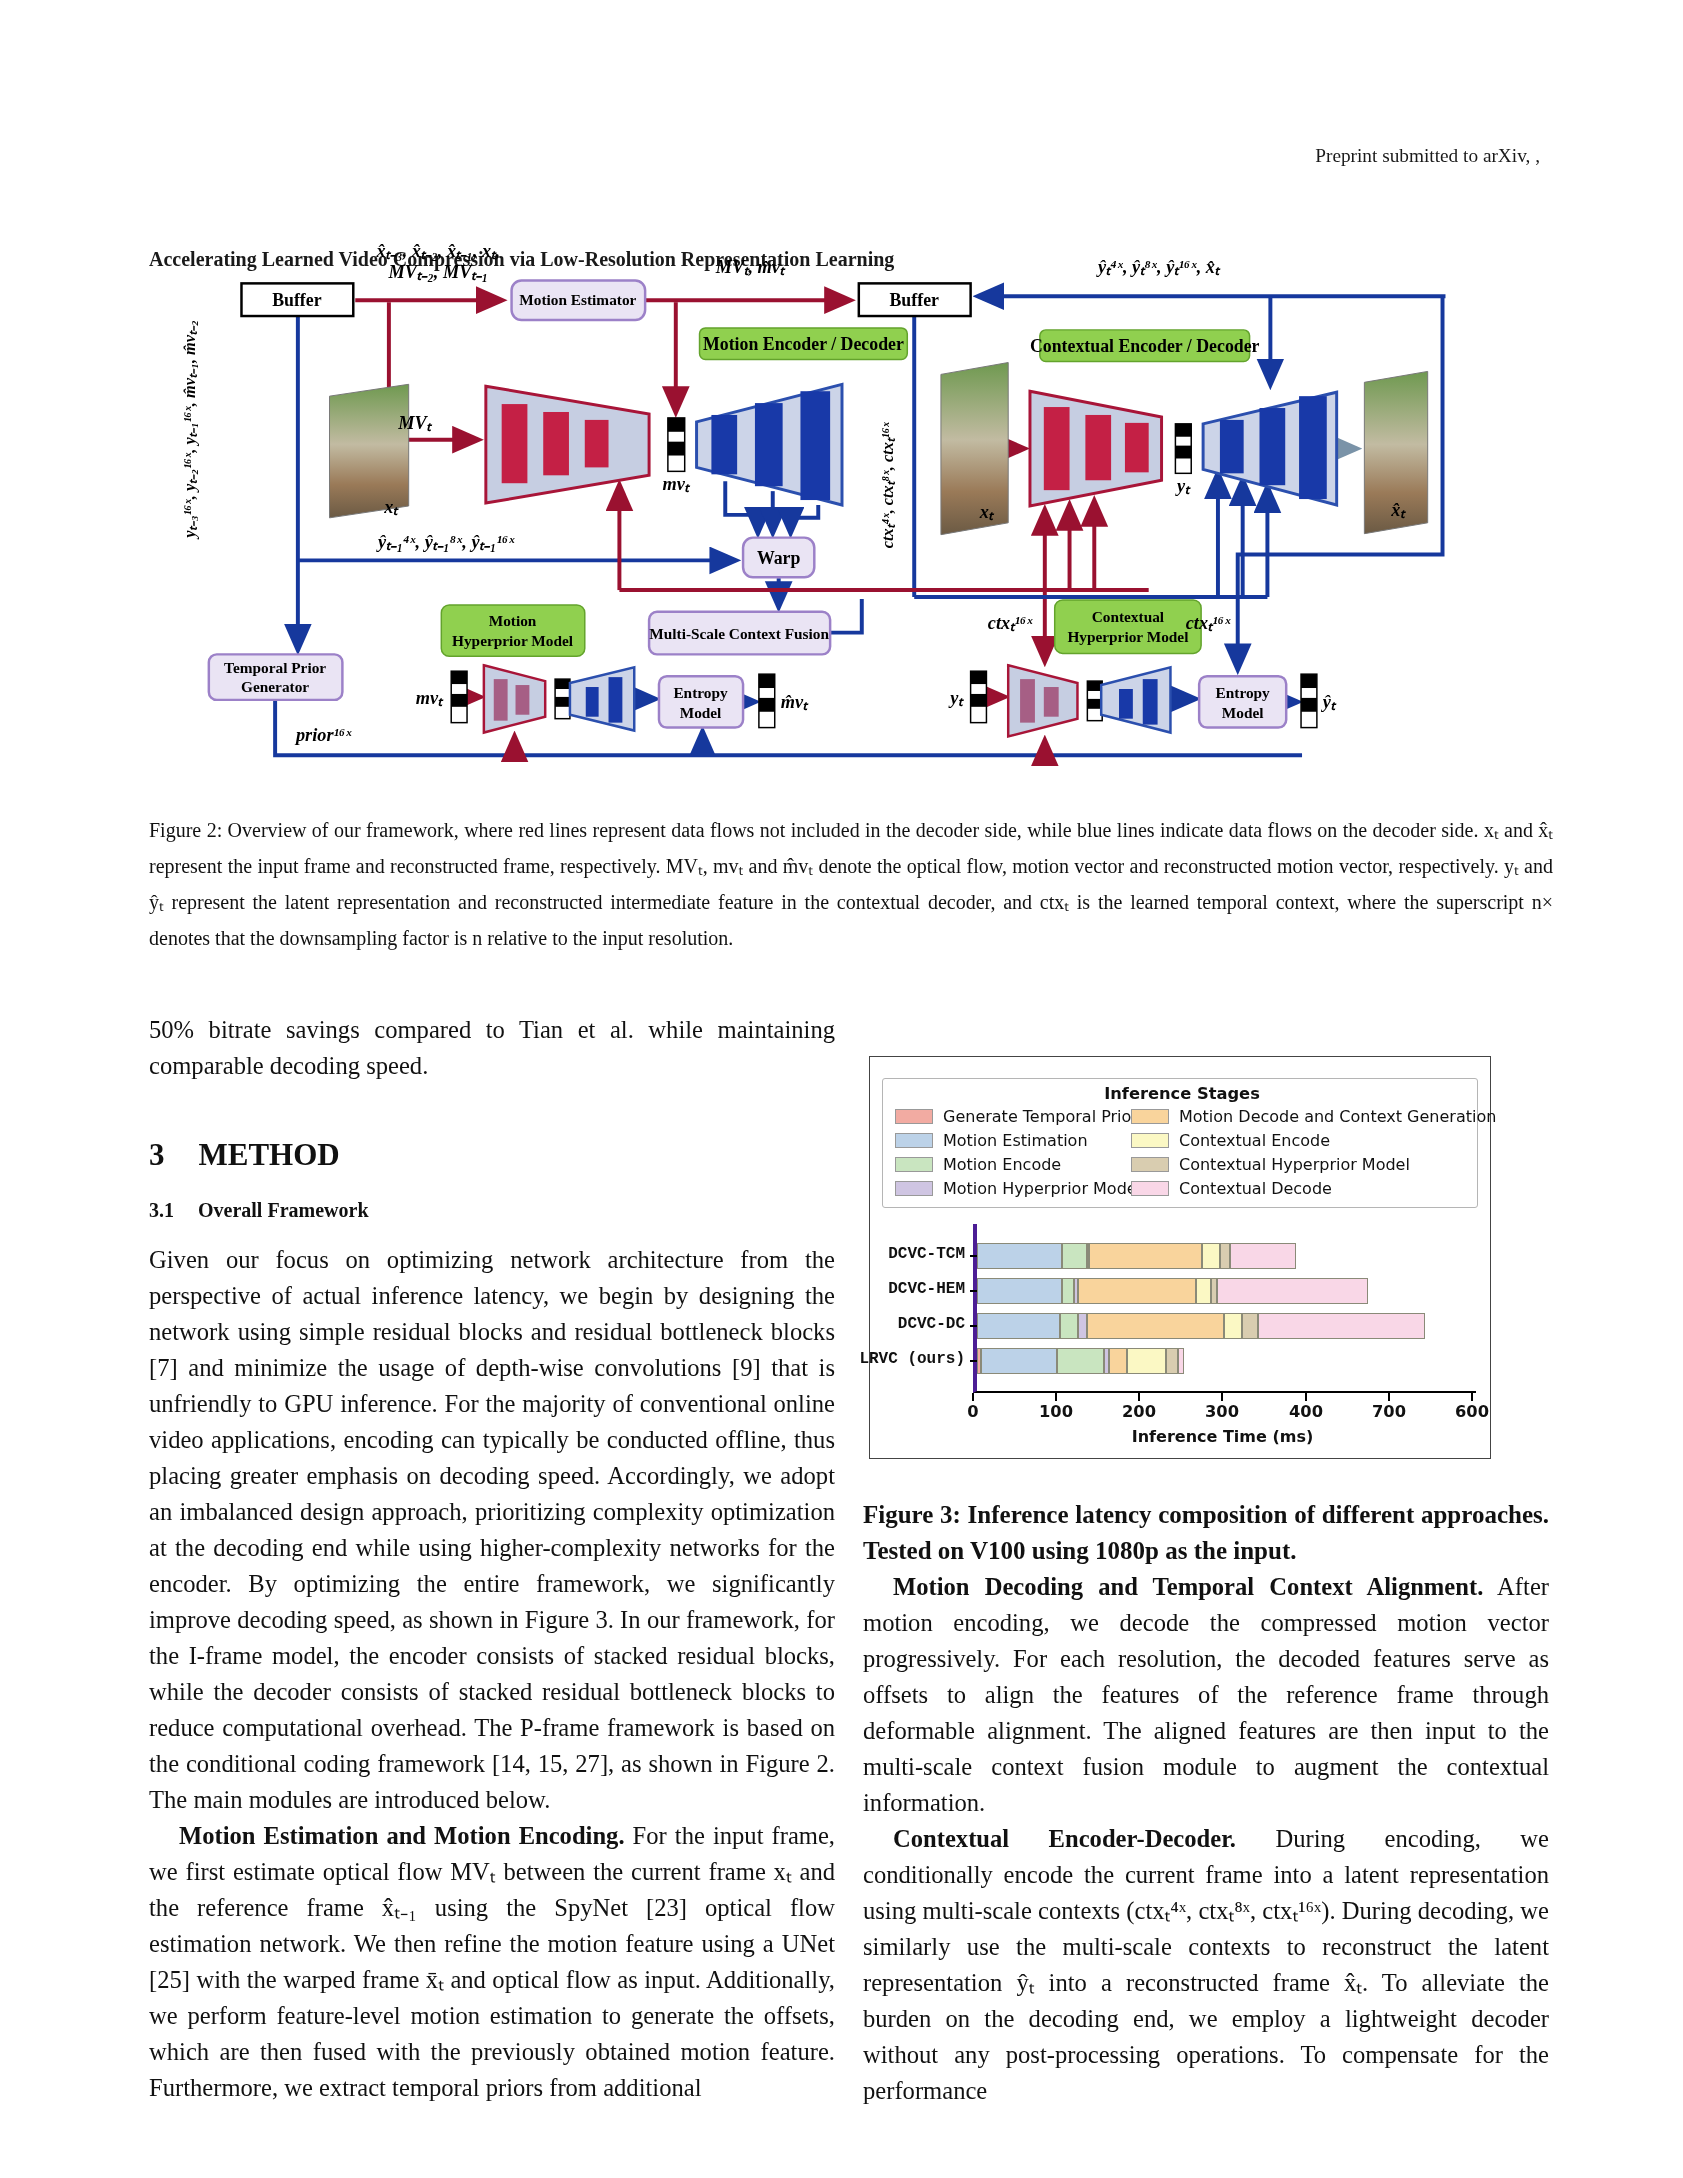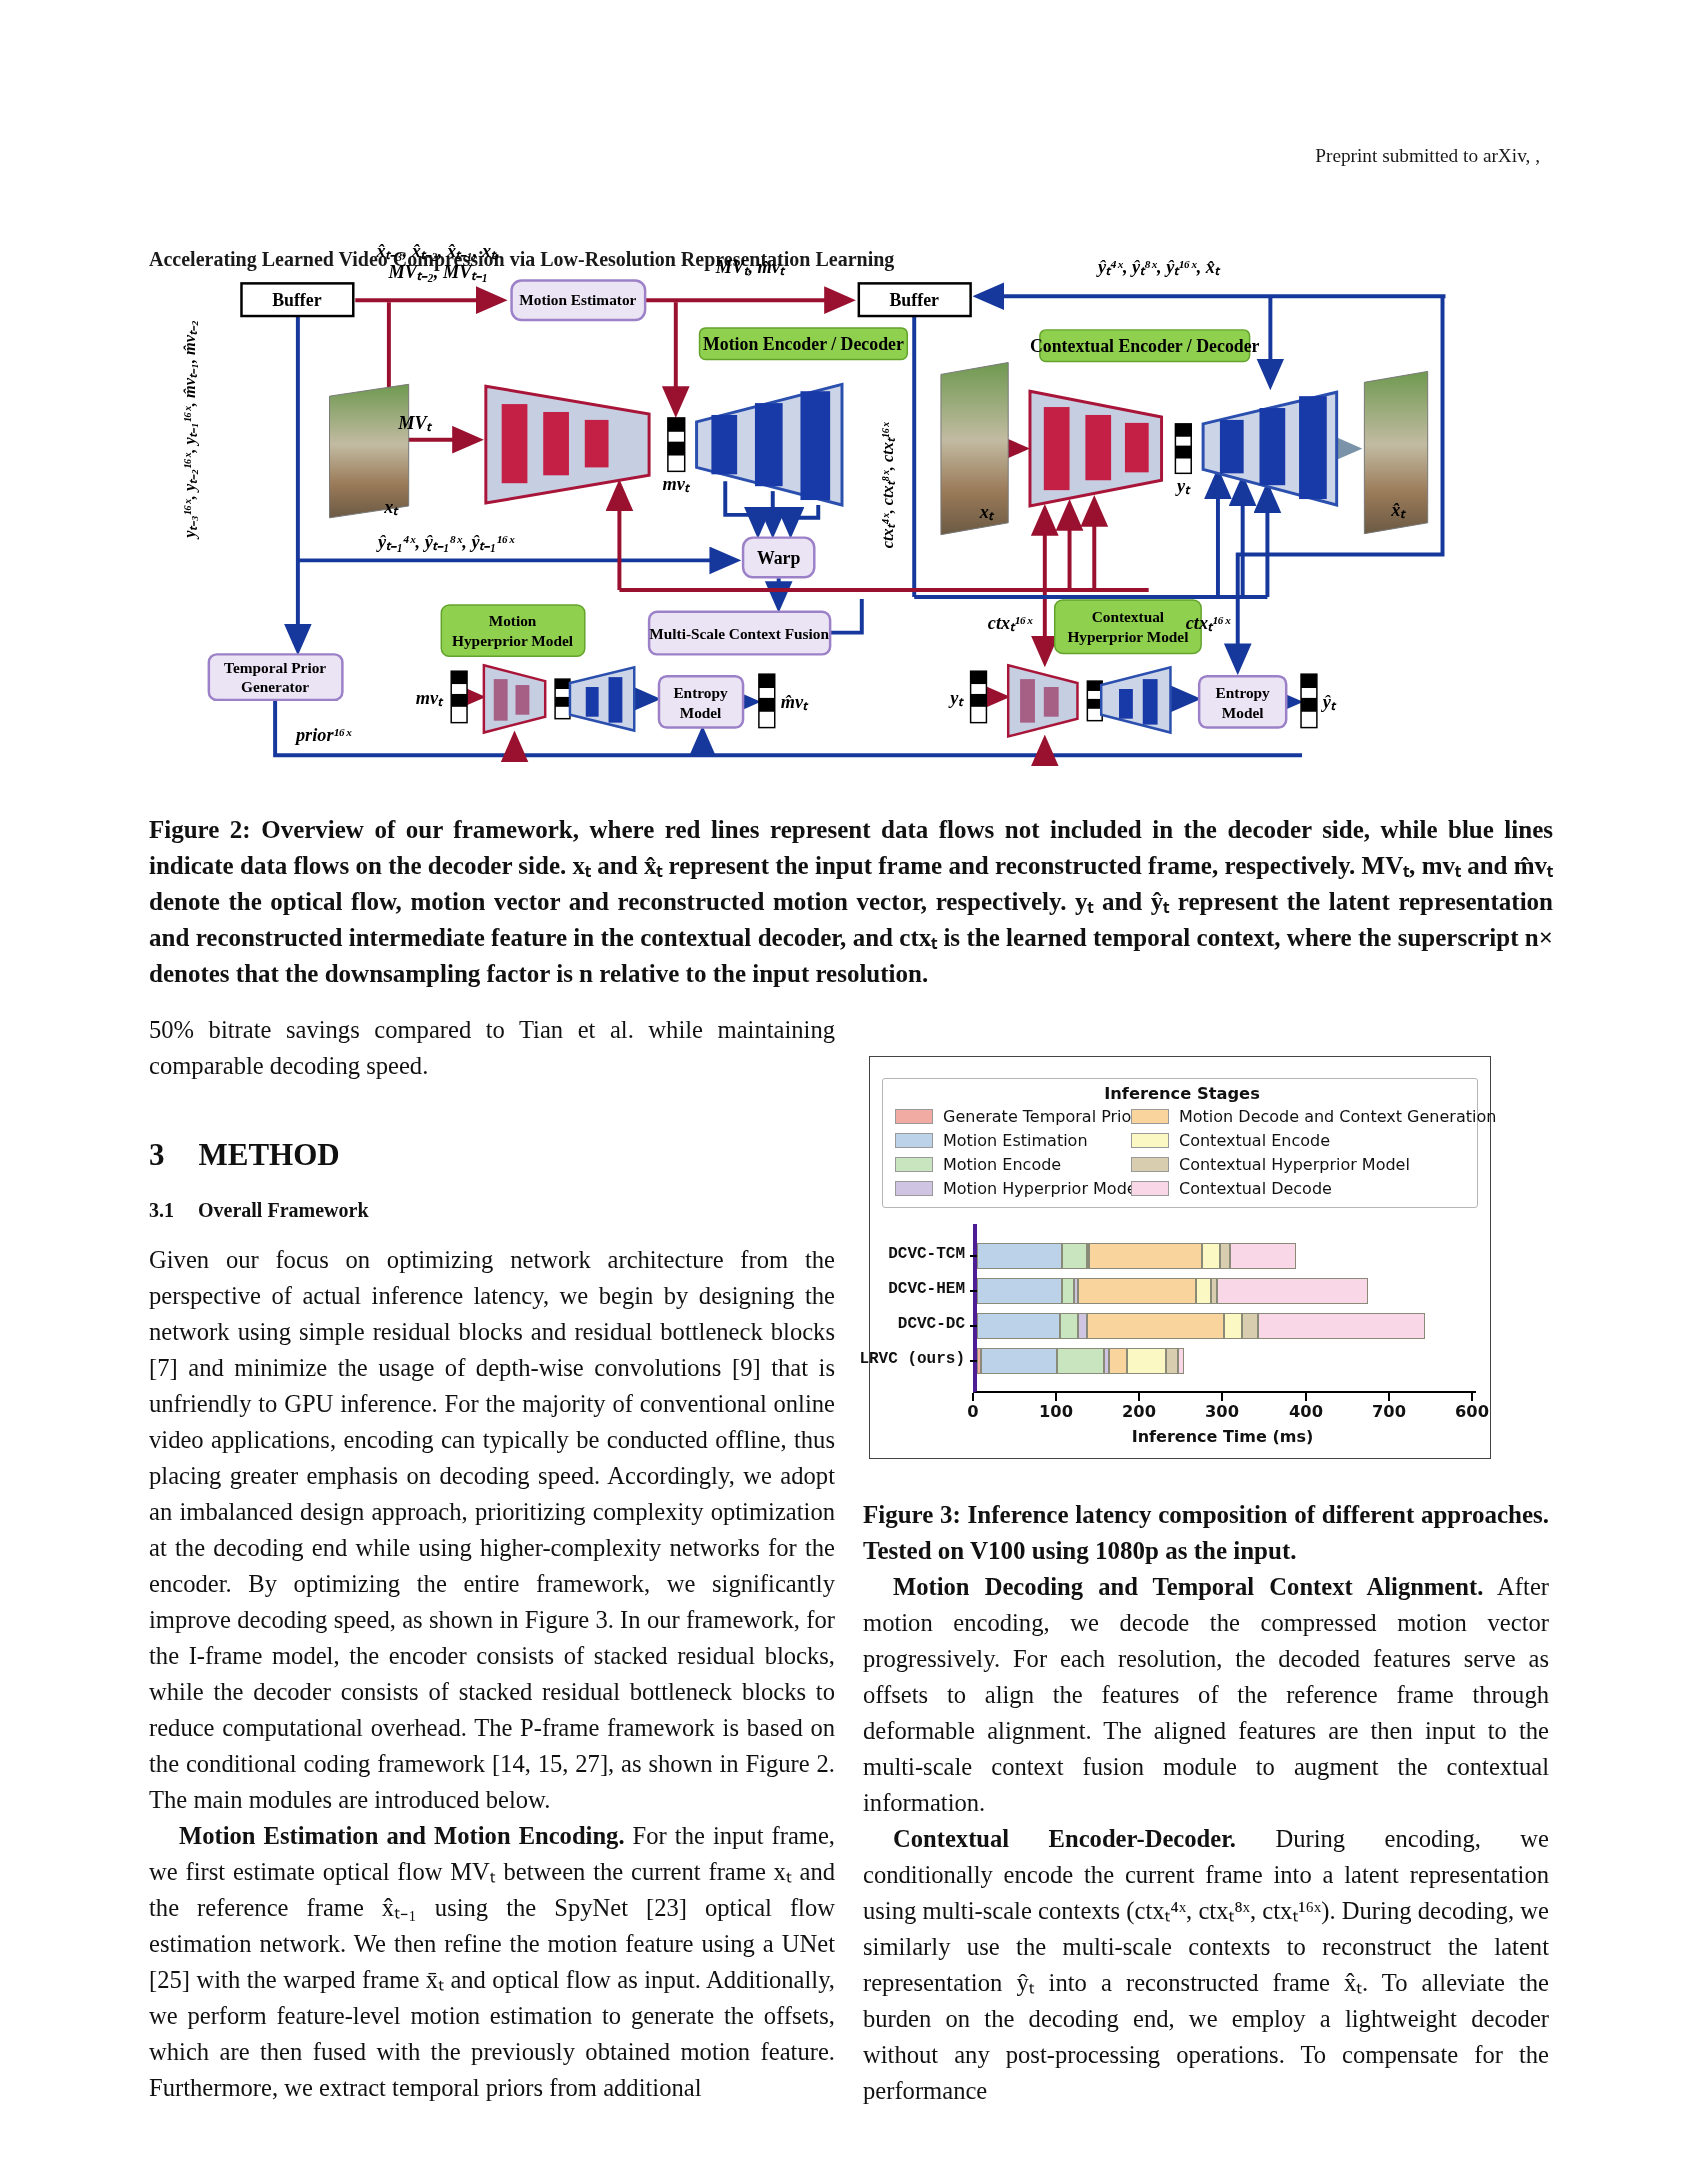--- a/index.html
+++ b/index.html
@@ -3,21 +3,21 @@
 <meta charset="utf-8">
 <style>
   html,body{margin:0;padding:0;background:#fff;}
   body{width:1683px;height:2178px;position:relative;font-family:"Liberation Serif",serif;color:#111;}
   .abs{position:absolute;}
   #running-title{left:149px;top:248px;font-size:20px;color:#1a1a1a;font-weight:bold;}
   #preprint-note{top:145px;right:143px;font-size:19.3px;color:#1a1a1a;}
   
   #fig2wrap{left:149px;top:226px;width:1386px;height:556px;}
   
-  #fig2caption{left:149px;top:812px;width:1404px;font-size:25px;font-weight:bold;line-height:36px;text-align:justify;}
+  #fig2caption{left:149px;top:812px;width:1404px;font-size:20px;font-weight:normal;line-height:36px;text-align:justify;}
   
   .col{position:absolute;top:1012px;width:686px;}
   #leftcol{left:149px;}
   #rightcol{left:863px;}
   p.body{font-size:24.6px;line-height:36px;text-align:justify;margin:0;}
   p.indent{text-indent:30px;}
   .lead{font-weight:bold;}
   h2.sec{font-size:31px;margin:53px 0 26px 0;}
   h2.sec .num{margin-right:34px;}
   h3.sec{font-size:20px;margin:0 0 20px 0;}

